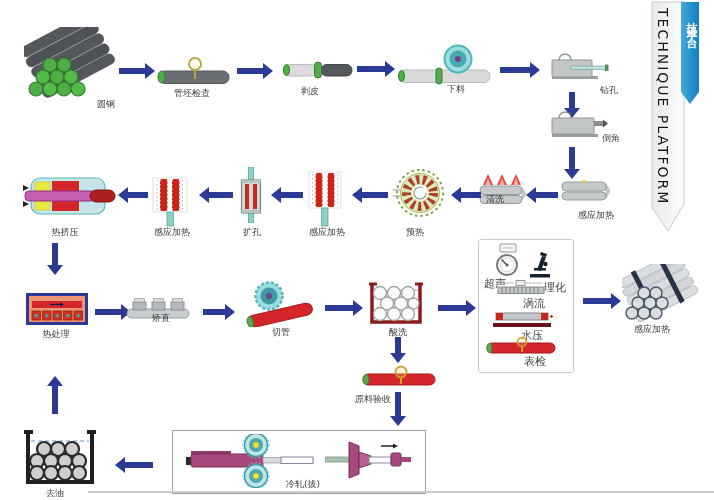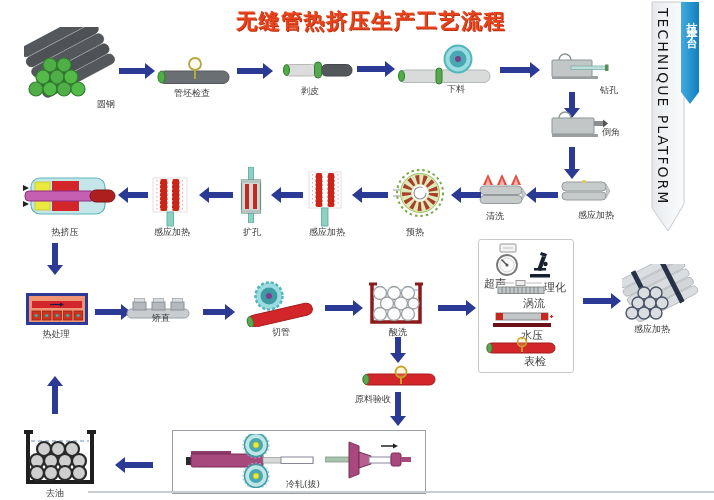--- a/index.html
+++ b/index.html
@@ -41,21 +41,20 @@
     font-size:14px;letter-spacing:2px;color:#141414;font-weight:500;}
   .banner-zh{position:absolute;left:683px;top:13px;writing-mode:vertical-rl;
     font-size:11px;letter-spacing:5px;color:#fff;font-weight:bold;}
   .baseline{position:absolute;left:88px;top:491px;width:626px;height:2px;background:#c9cdcf;}
 </style>
 </head>
 <body>
 
 <div id="stage">
 
-  <div class="title">无缝管热挤压生产工艺流程</div>
 
   <svg class="icon" style="left:648px;top:0" width="66" height="245">
     <defs>
       <linearGradient id="gGrad" x1="0" y1="0" x2="1" y2="0">
         <stop offset="0" stop-color="#e7eaed"></stop>
           <stop offset="1" stop-color="#fbfcfd"></stop>
       </linearGradient>
       <linearGradient id="bGrad" x1="0" y1="0" x2="1" y2="0">
         <stop offset="0" stop-color="#45aade"></stop>
           <stop offset="1" stop-color="#0f7fc0"></stop>
@@ -144,21 +143,21 @@
       <i class="sh"></i>
     </div>
 
   <svg class="icon" style="left:549px;top:111px" width="64" height="32">
     <rect x="3" y="23" width="46" height="3" fill="#9aa0a2"></rect>
     <rect x="3" y="7" width="42" height="16" rx="1" fill="#c2c6c6" stroke="#8f9597"></rect>
     <path d="M10,7 A6 6 0 0 1 22,7" fill="none" stroke="#8f9597" stroke-width="1.5"></path>
     <rect x="45" y="10" width="9" height="5" fill="#8a8e90"></rect>
     <polygon points="54,8.5 59,12.5 54,16.5" fill="#555"></polygon>
   </svg>
-  <div class="lbl" style="left:611px;top:126px">倒角</div>
+  <div class="lbl" style="left:611px;top:132px">倒角</div>
 
   <div class="ar ar-d" style="left:564px;top:147px;height:32px">
       <i class="sh"></i>
     </div>
 
   <svg class="icon" style="left:560px;top:179px" width="50" height="26">
     <rect x="2" y="3" width="44" height="9" rx="4" fill="#c6caca" stroke="#959b9b"></rect>
     <rect x="2" y="13" width="44" height="8" rx="4" fill="#c6caca" stroke="#959b9b"></rect>
     <polygon points="46,5 50,12 46,19" fill="#c6caca" stroke="#959b9b" stroke-width="0.5"></polygon>
     <circle cx="24" cy="2.5" r="1.8" fill="#e8c93c"></circle>
@@ -173,21 +172,21 @@
     <polygon points="5,12 10,1 15,12" fill="#e8493f"></polygon>
     <polygon points="7.5,12 10,5 12.5,12" fill="#f8b2a8"></polygon>
     <polygon points="19,12 24,1 29,12" fill="#e8493f"></polygon>
     <polygon points="21.5,12 24,5 26.5,12" fill="#f8b2a8"></polygon>
     <polygon points="33,12 38,1 43,12" fill="#e8493f"></polygon>
     <polygon points="35.5,12 38,5 40.5,12" fill="#f8b2a8"></polygon>
     <rect x="2" y="13" width="42" height="8.5" rx="4" fill="#c6caca" stroke="#959b9b"></rect>
     <rect x="2" y="22.5" width="42" height="8" rx="4" fill="#c6caca" stroke="#959b9b"></rect>
     <polygon points="44,15 48,21 44,27" fill="#c6caca" stroke="#959b9b" stroke-width="0.5"></polygon>
   </svg>
-  <div class="lbl" style="left:495px;top:210px">清洗</div>
+  <div class="lbl" style="left:495px;top:193px">清洗</div>
 
   <div class="ar ar-l" style="left:451px;top:187px;width:30px">
       <i class="sh"></i>
     </div>
 
   <svg class="icon" style="left:393px;top:166px" width="54" height="56">
     <circle cx="27" cy="27" r="23" fill="none" stroke="#7aa843" stroke-width="2" stroke-dasharray="2.5 3"></circle>
     <circle cx="27" cy="27" r="19.5" fill="#dfe8b8" stroke="#9ebf5e" stroke-width="1"></circle>
     <circle cx="27" cy="27" r="13.5" fill="none" stroke="#a8402c" stroke-width="9" stroke-dasharray="3.2 3.4"></circle>
     <circle cx="27" cy="27" r="8" fill="#fff"></circle>

